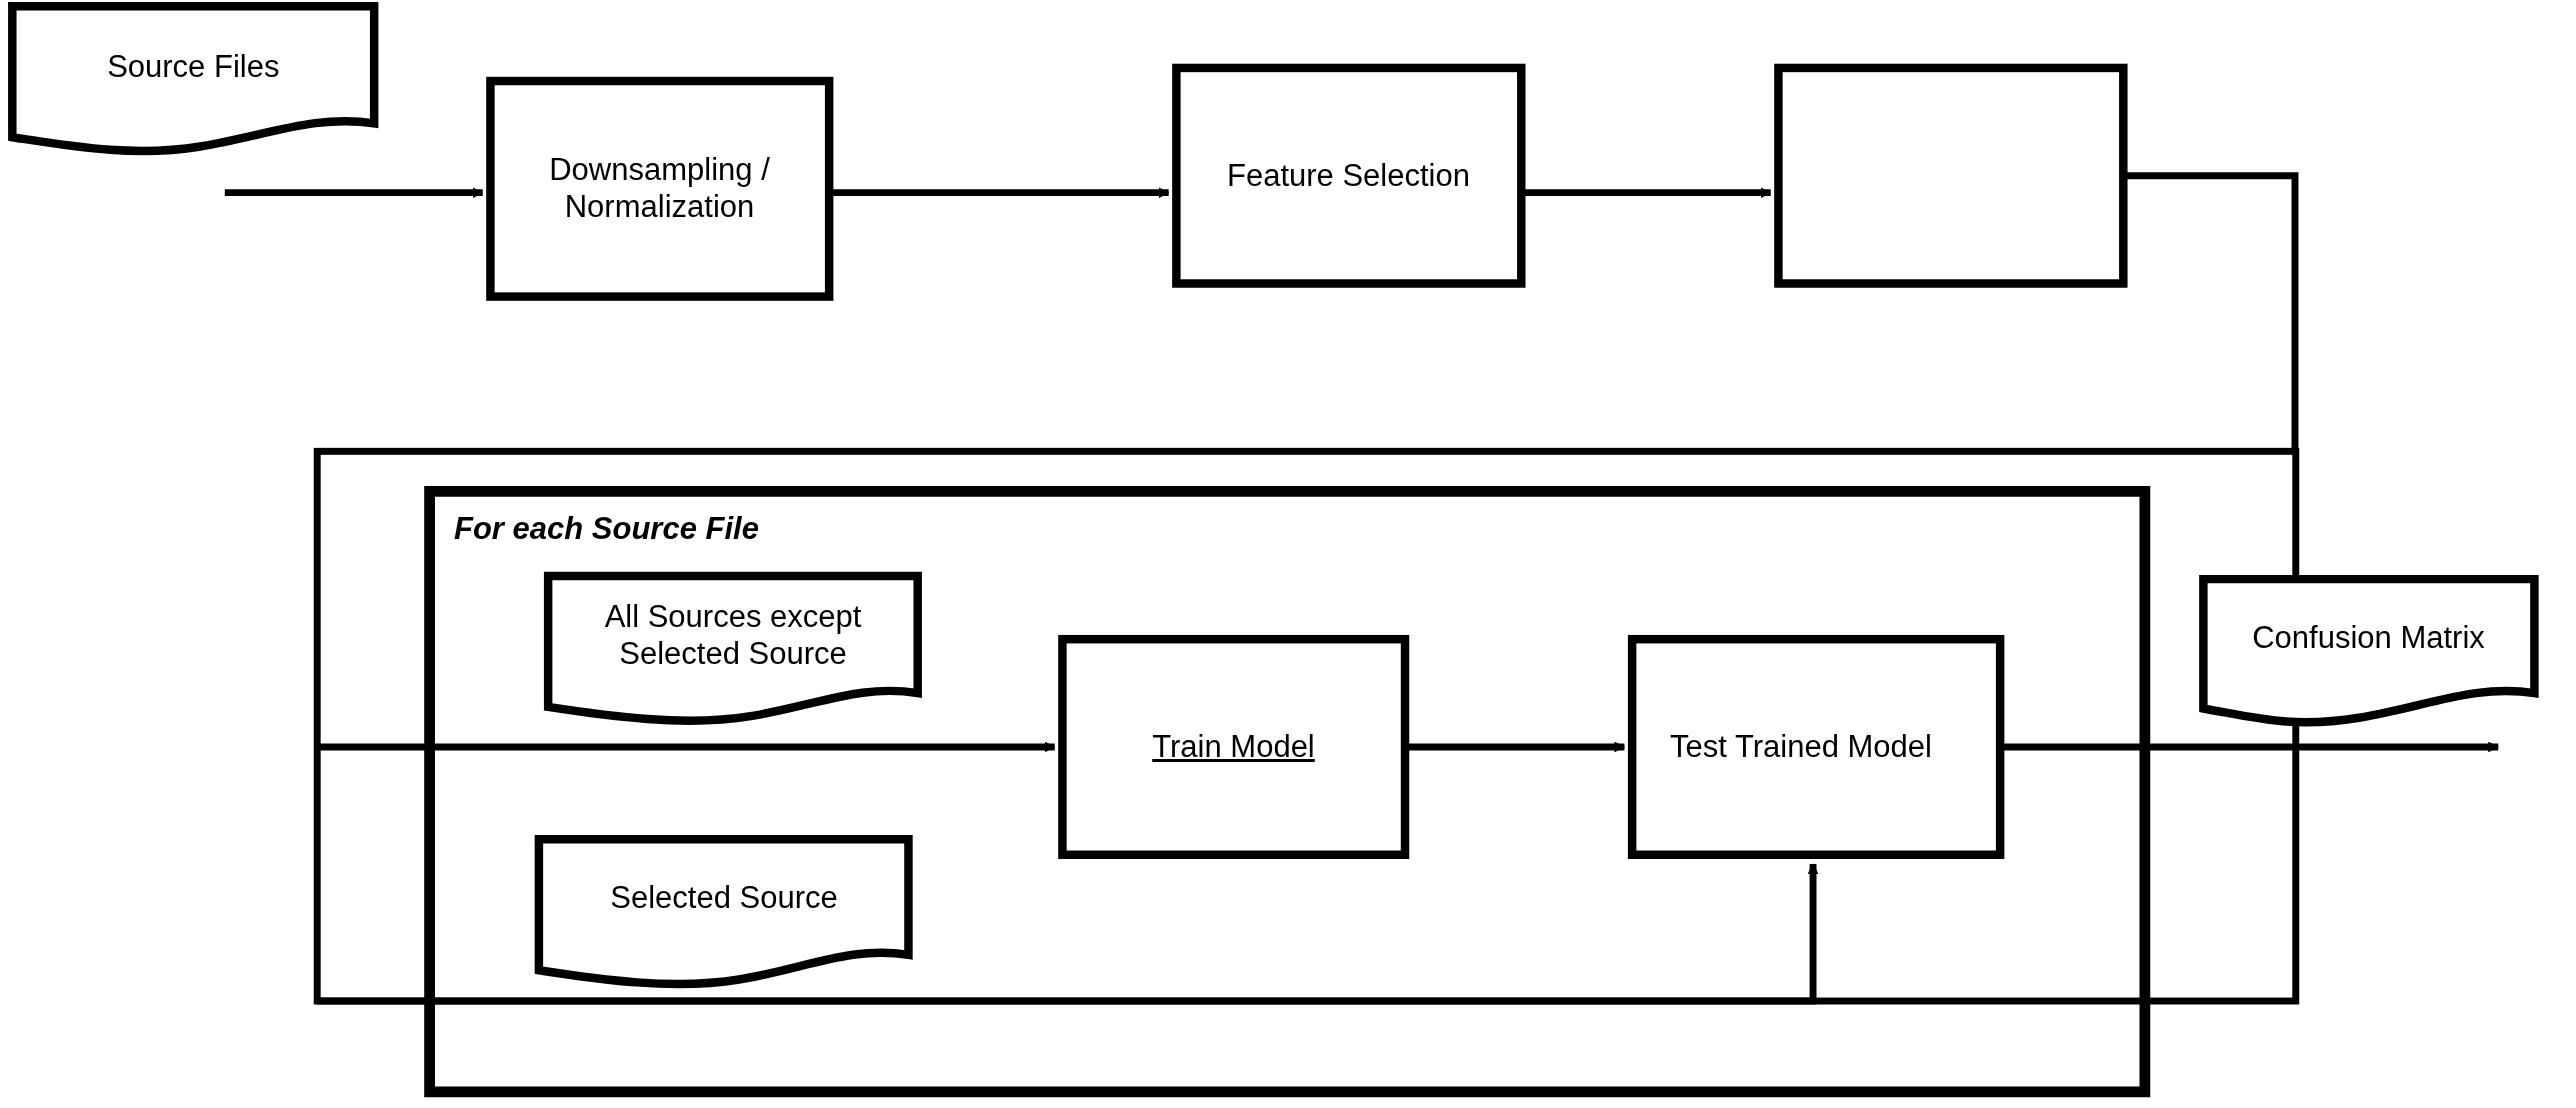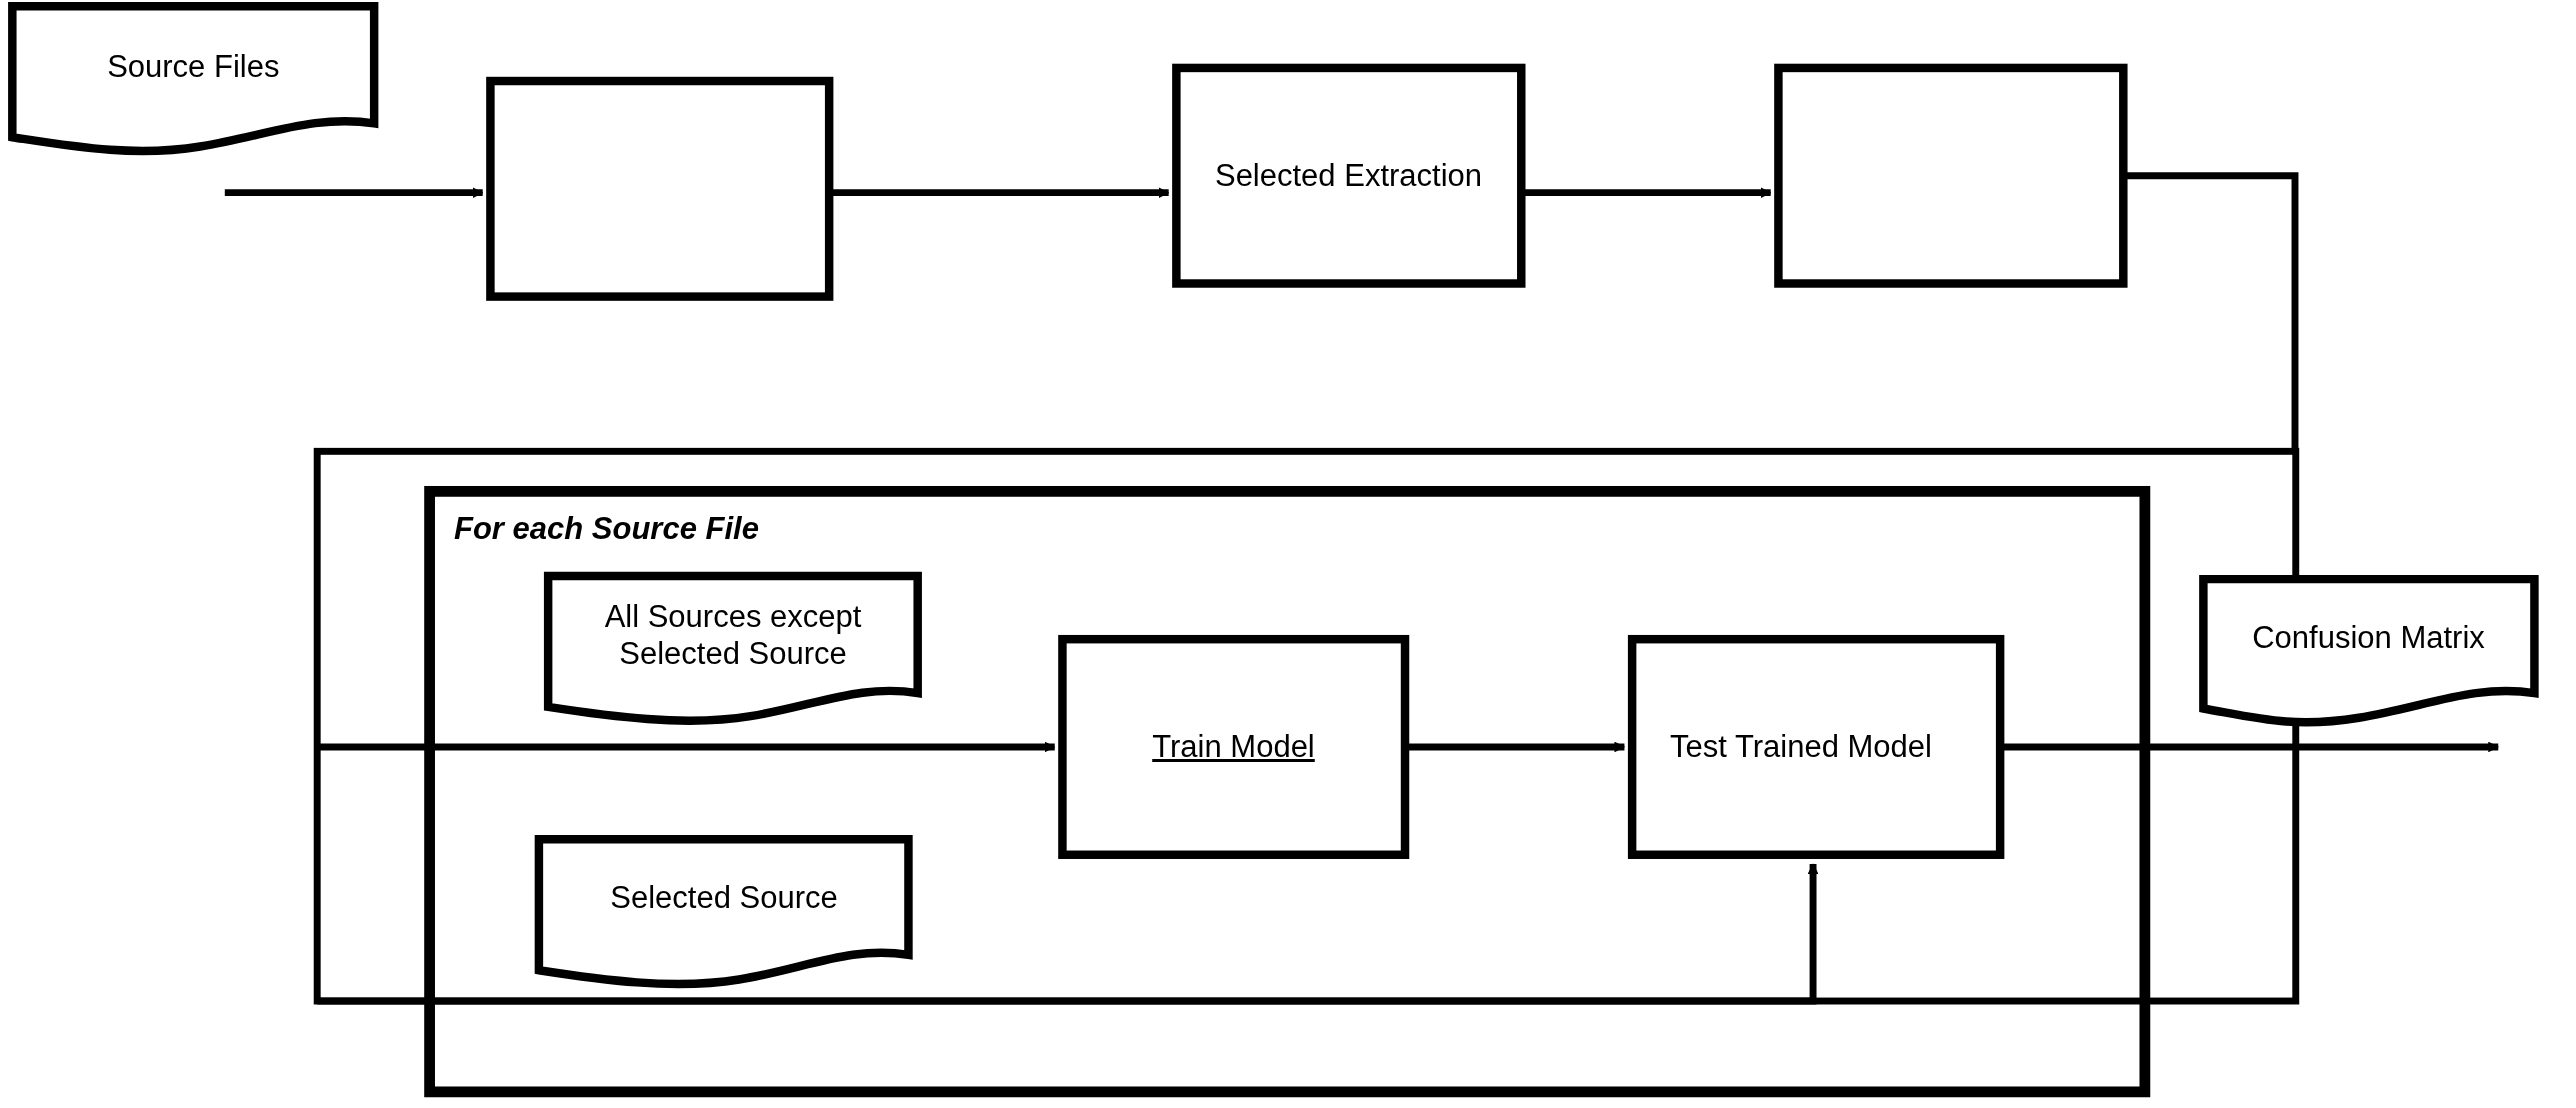--- a/index.html
+++ b/index.html
@@ -100,22 +100,24 @@
     <line x1="1825" y1="970" x2="2110" y2="970" stroke="#000000" stroke-width="9" marker-end="url(#arrowRight)"></line>
 
     <line x1="2598" y1="970" x2="3245" y2="970" stroke="#000000" stroke-width="9" marker-end="url(#arrowRight)"></line>
 
     <polyline points="412,1300 2355,1300 2355,1122" fill="none" stroke="#000000" stroke-width="9" marker-end="url(#arrowUp)"></polyline>
 
   </svg>
 
   <div class="node-label" style="left:12.3px; top:6.2px; width:362px; height:123px;">Source Files</div>
 
+  <div class="node-label" style="left:490px; top:81px; width:339px; height:216px;">Downsampling /
+Normalization</div>
 
-  <div class="node-label" style="left:1176px; top:68px; width:345px; height:216px;">Selected Extraction</div>
+  <div class="node-label" style="left:1176px; top:68px; width:345px; height:216px;">Feature Selection</div>
 
 
   <div class="group-label" style="left:454px; top:511px;">For each Source File</div>
 
   <div class="node-label" style="left:548px; top:576px; width:370px; height:119px;">All Sources except
 Selected Source</div>
 
   <div class="node-label" style="left:539px; top:839px; width:370px; height:119px;">Selected Source</div>
 
   <div class="node-label" style="left:1062px; top:639px; width:343px; height:216px;text-decoration:underline;">Train Model</div>

